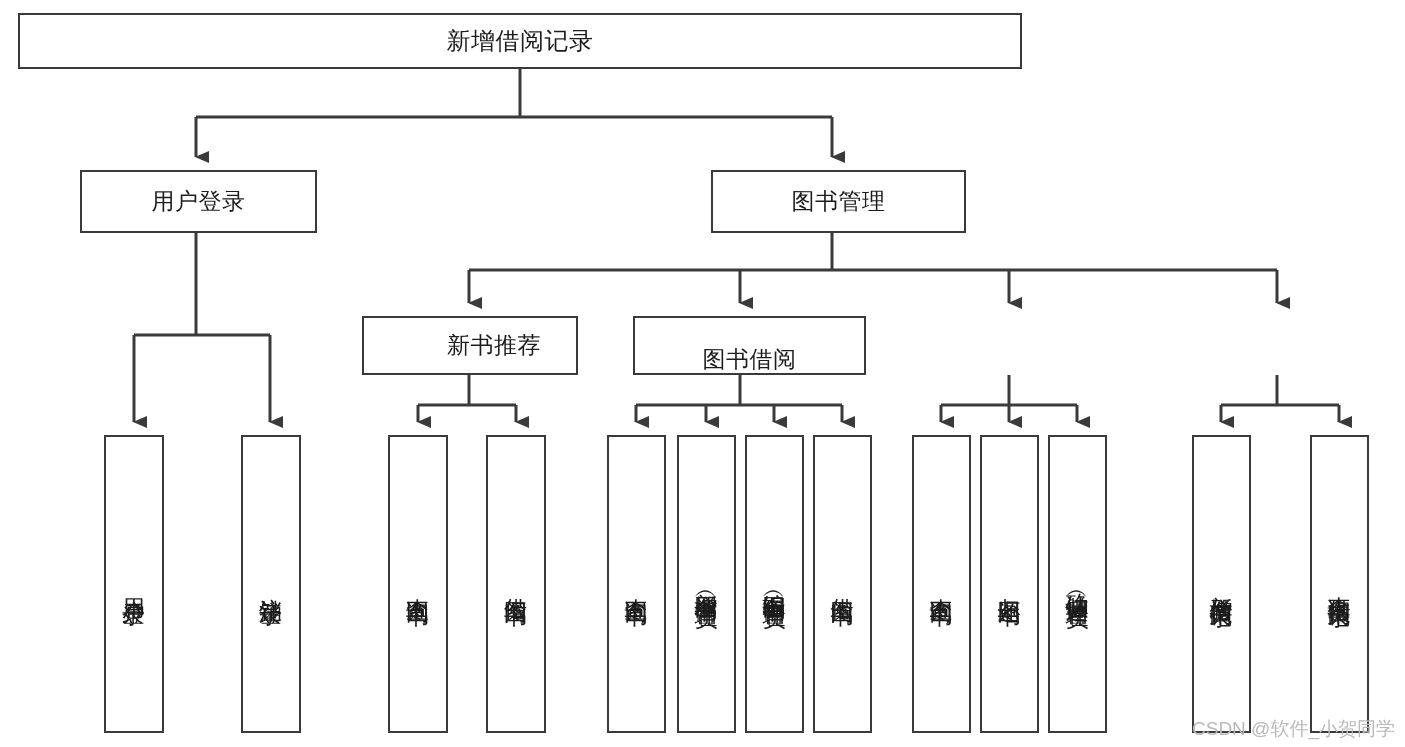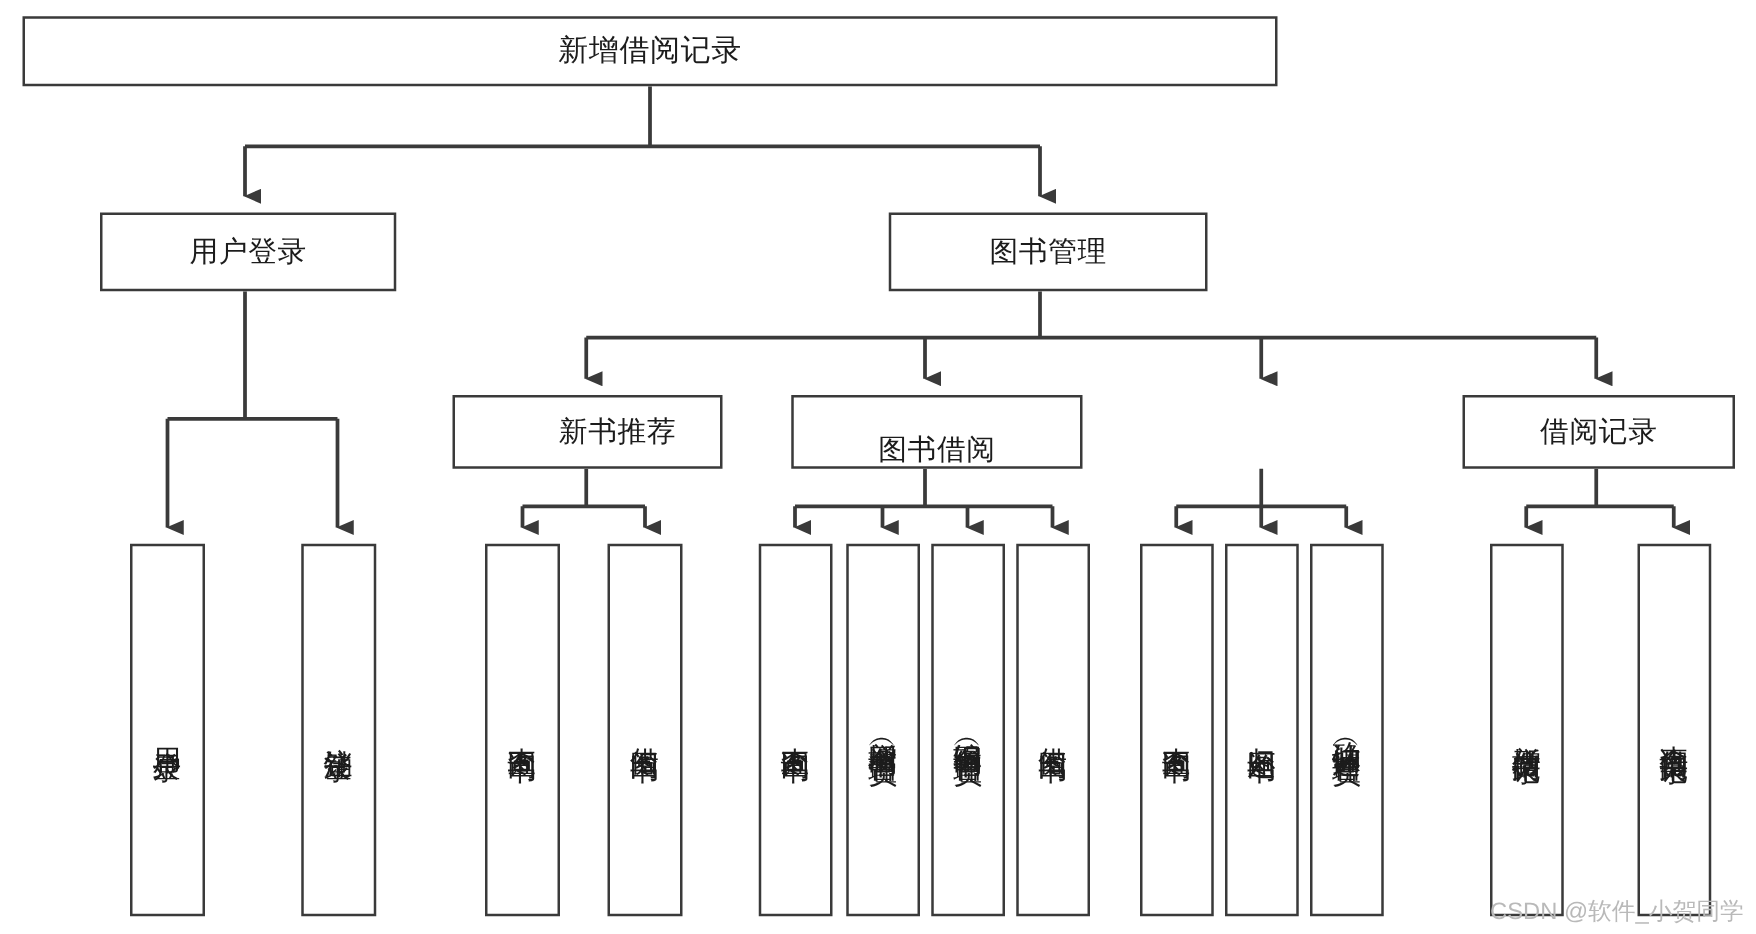--- a/index.html
+++ b/index.html
@@ -137,23 +137,20 @@
   <div class="node horiz" style="left:711px; top:170px; width:255px; height:63px;">
     <span class="label">图书管理</span>
   </div>
 
   <div class="node horiz" style="left:362px; top:316px; width:216px; height:59px;padding-left:48px;">
     <span class="label">新书推荐</span>
   </div>
   <div class="node horiz" style="left:633px; top:316px; width:233px; height:59px;align-items:flex-end;">
     <span class="label">图书借阅</span>
   </div>
-  <div class="node horiz" style="left:1170px; top:316px; width:218px; height:59px;">
-    <span class="label">借阅记录</span>
-  </div>
 
   <div class="node vert" style="left:104px; top:435px; width:60px; height:298px;">
     <span class="label">用户登录</span>
   </div>
   <div class="node vert" style="left:241px; top:435px; width:60px; height:298px;">
     <span class="label">注销登录</span>
   </div>
 
   <div class="node vert" style="left:388px; top:435px; width:60px; height:298px;">
     <span class="label">查询图书</span>

